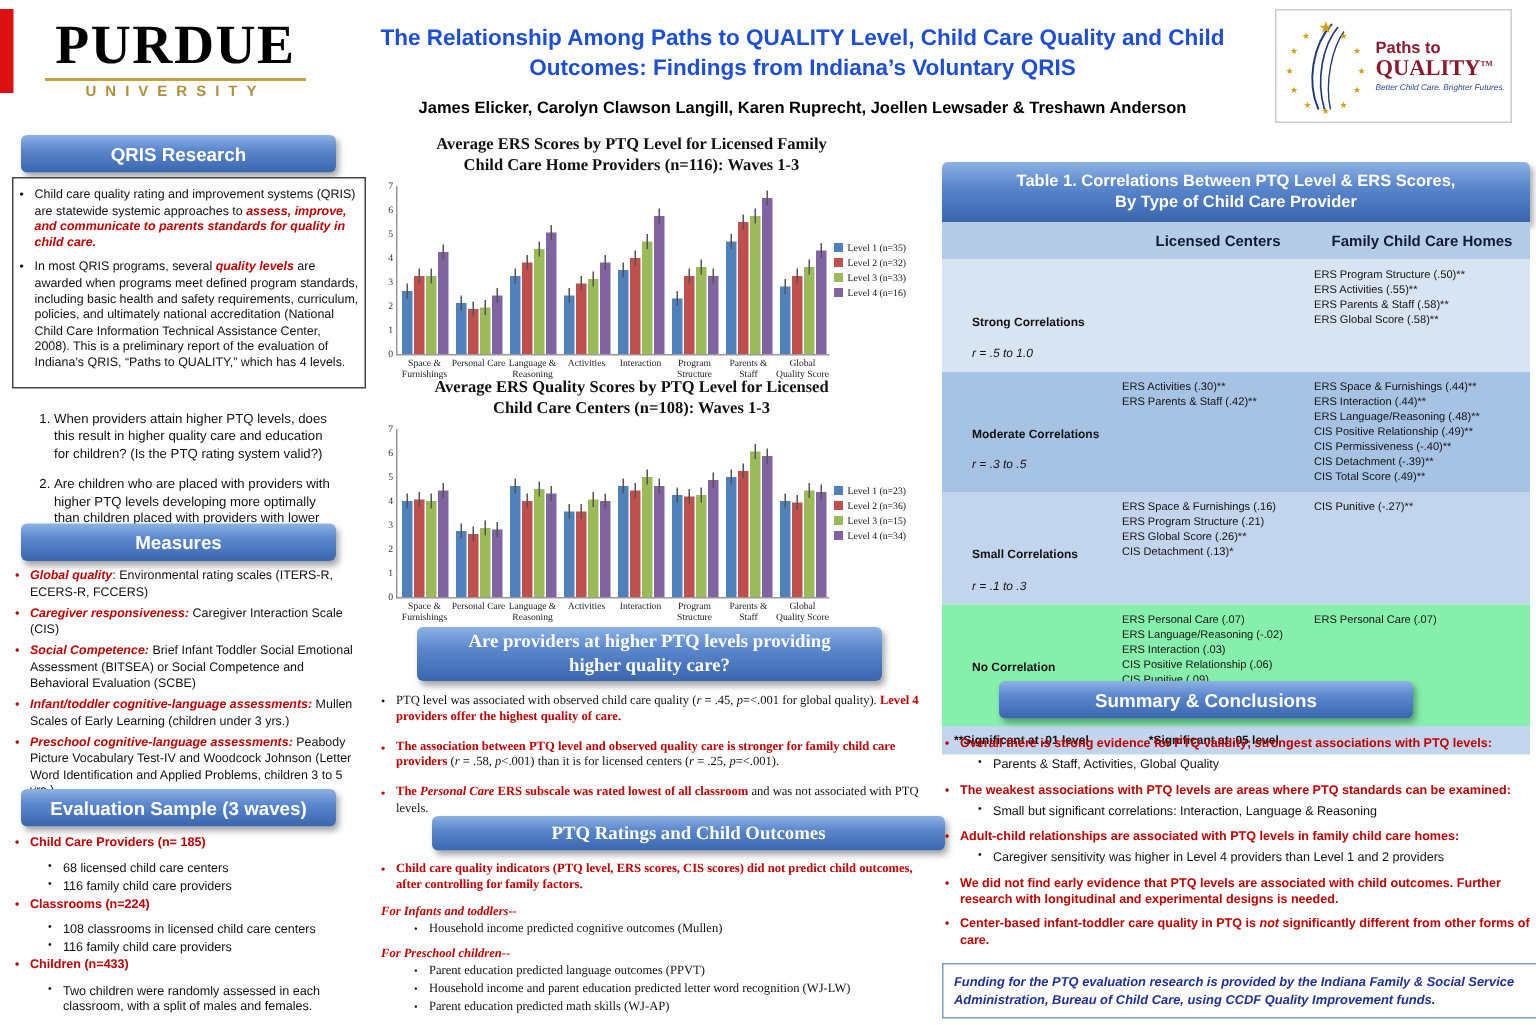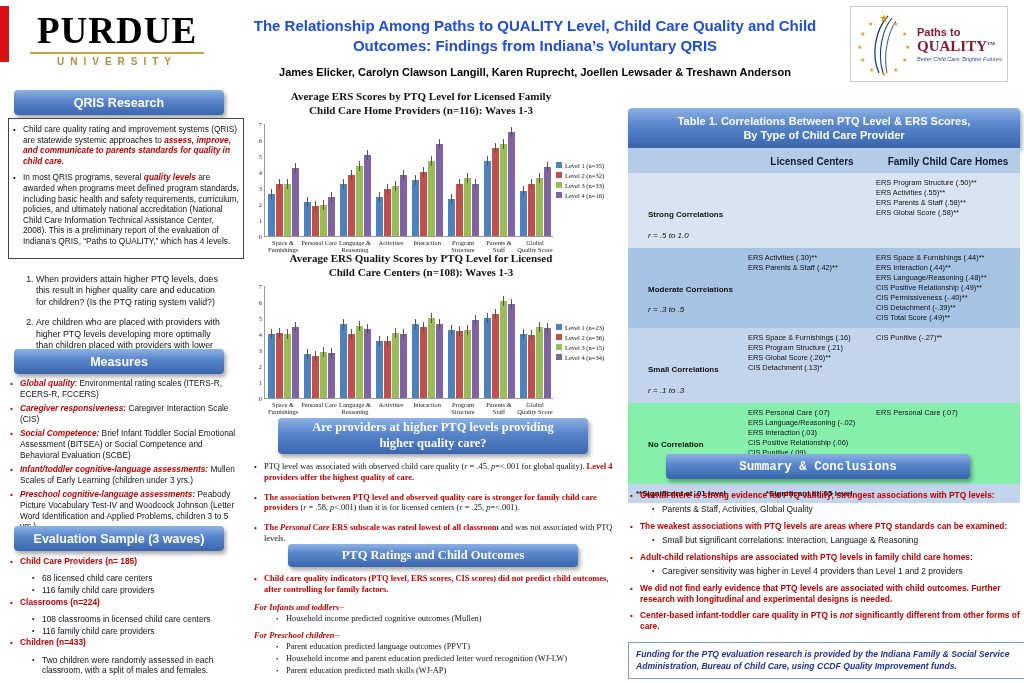--- a/index.html
+++ b/index.html
@@ -64,35 +64,35 @@
   .c-bar{width:7px;position:relative;}
   .c-whisker{position:absolute;left:3px;top:-5px;width:1px;height:10px;background:#555;}
   .c-cats{display:flex;margin-left:15px;width:288px;}
   .c-cat{flex:1 1 0;font-size:6.4px;text-align:center;line-height:1.15;padding-top:2px;color:#222;}
   .c-legend{margin-left:3px;display:flex;flex-direction:column;justify-content:center;gap:3px;font-size:6.5px;}
   .c-leg-item{display:flex;align-items:center;gap:3px;}
   .c-leg-swatch{width:6px;height:6px;flex:0 0 6px;}
   #qbox-hdr{position:absolute;left:30px;top:330px;width:310px;height:36px;font-size:12.5px;line-height:1.25;}
   #qbox-list{position:absolute;left:6px;top:374px;width:372px;font-size:8.4px;}
   #qbox-list .bul{margin-bottom:9px;}
-  #obox-hdr{position:absolute;left:40px;top:456px;width:290px;height:23px;font-size:12.5px;}
+  #obox-hdr{position:absolute;left:40px;top:456px;width:342px;height:23px;font-size:12.5px;}
   #obox-body{position:absolute;left:6px;top:486px;width:372px;font-size:8.4px;}
   #obox-body .grp-head{margin:7px 0 2px 0;}
   
   #table1{position:absolute;left:0;top:0;width:392px;font-size:7.4px;}
   #table-title{height:40px;font-size:11px;line-height:1.3;border-radius:4px 4px 0 0;}
   .tcolhead{display:grid;grid-template-columns:120px 128px 144px;background:#b5cce9;
             font-weight:bold;font-size:10px;color:#101a33;padding:8px 0 6px 0;}
   .tcolhead div{text-align:center;}
   .trow{display:grid;grid-template-columns:120px 128px 144px;padding:5px 0 6px 0;line-height:1.35;}
   .tlabel{padding-left:20px;font-weight:bold;font-size:8px;margin-top:32px;}
   .tsub{font-style:italic;font-weight:normal;margin-top:10px;}
   .tcell{padding-right:4px;}
   .tfoot{background:#c2d5ec;font-weight:bold;font-size:8px;padding:5px 8px;display:flex;gap:40px;}
-  #summary-hdr{position:absolute;left:38px;top:346px;width:304px;height:25px;font-size:12.5px;font-family:Liberation Mono, monospace;}
+  #summary-hdr{position:absolute;left:38px;top:346px;width:276px;height:25px;font-size:12.5px;}
   #summary-list{position:absolute;left:2px;top:382px;width:390px;font-size:8.4px;}
   #summary-list .bul{margin-bottom:3px;}
   #summary-list .grp{margin-bottom:6px;}
   #funding-box{position:absolute;left:0;top:534px;width:382px;border:1px solid #7a9cc8;
                background:#fff;padding:5px 7px;font-size:8.6px;font-weight:bold;
                font-style:italic;color:#1f3099;line-height:1.45;}
 </style>
 </head>
 <body>
 

